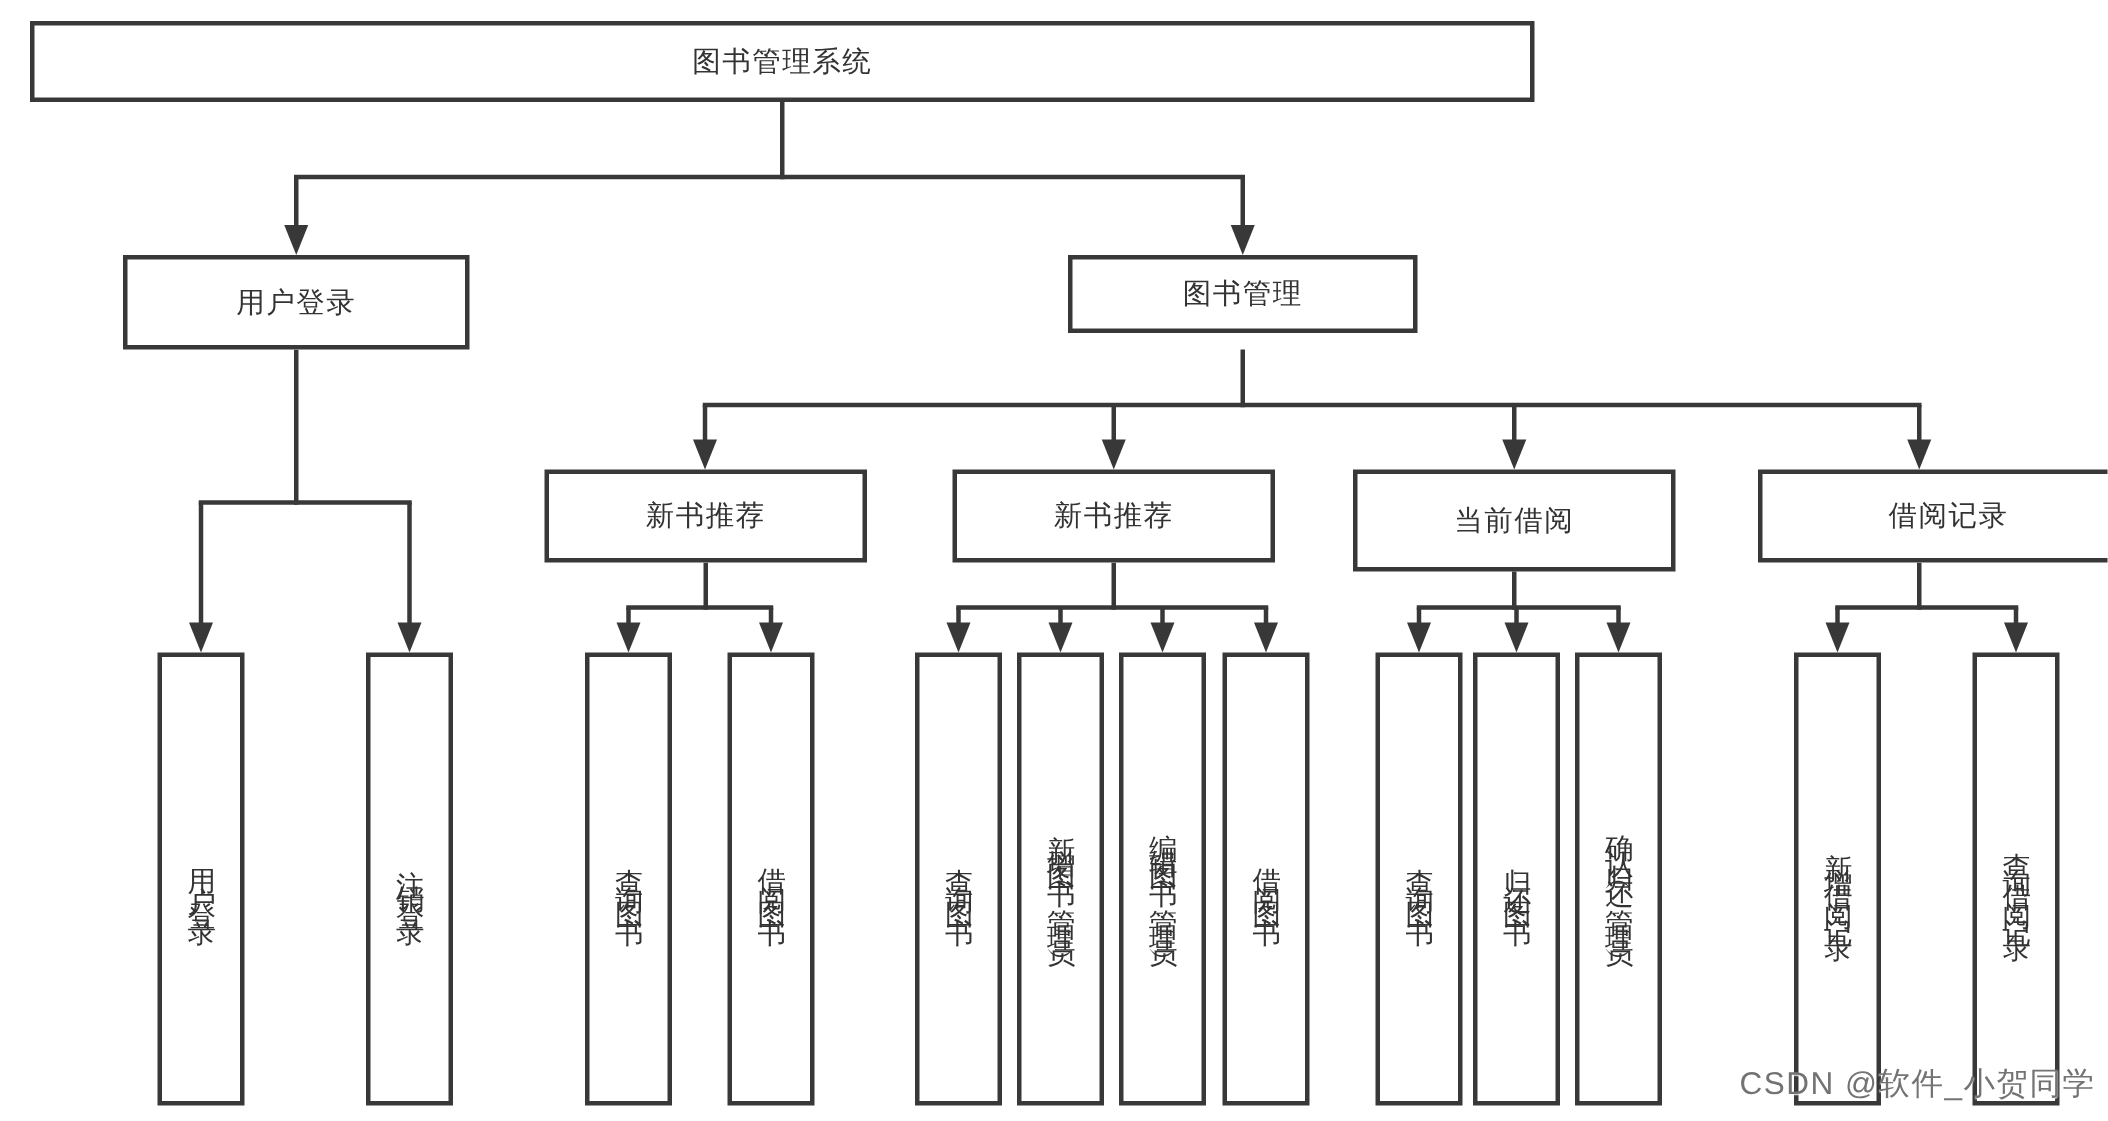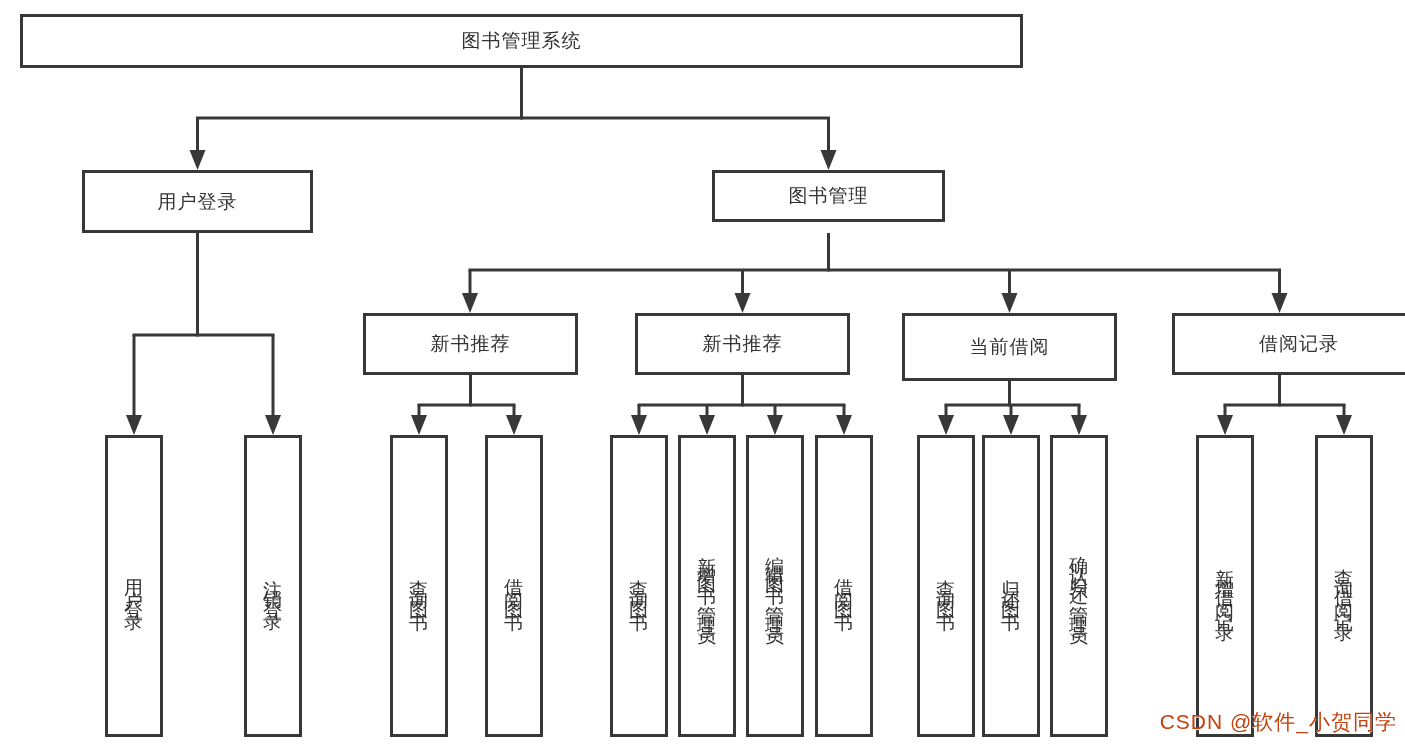--- a/index.html
+++ b/index.html
@@ -28,21 +28,21 @@
     font-size:19px;
     letter-spacing:11px;
     line-height:1;
   }
   .vbox.long{letter-spacing:10px;}
   svg.wires{position:absolute;left:0;top:0;pointer-events:none;}
   .watermark{
     position:absolute;
     top:708px;right:8px;
     font-size:21px;
-    color:#c2410c;
+    color:#737373;
     letter-spacing:1px;
     z-index:5;
     text-shadow:0 1px 1px #ffffff;
   }
 </style>
 </head>
 <body>
 
 <svg class="wires" width="1405" height="747" viewBox="0 0 1405 747">
   <g stroke="#383838" stroke-width="3" fill="#383838">

